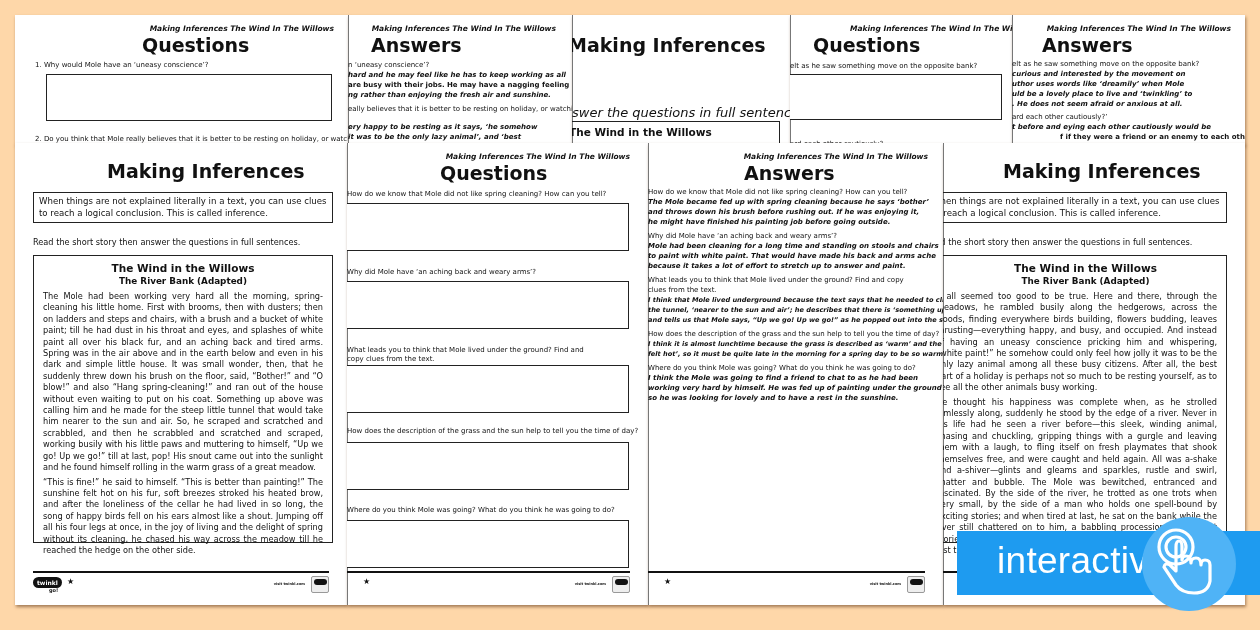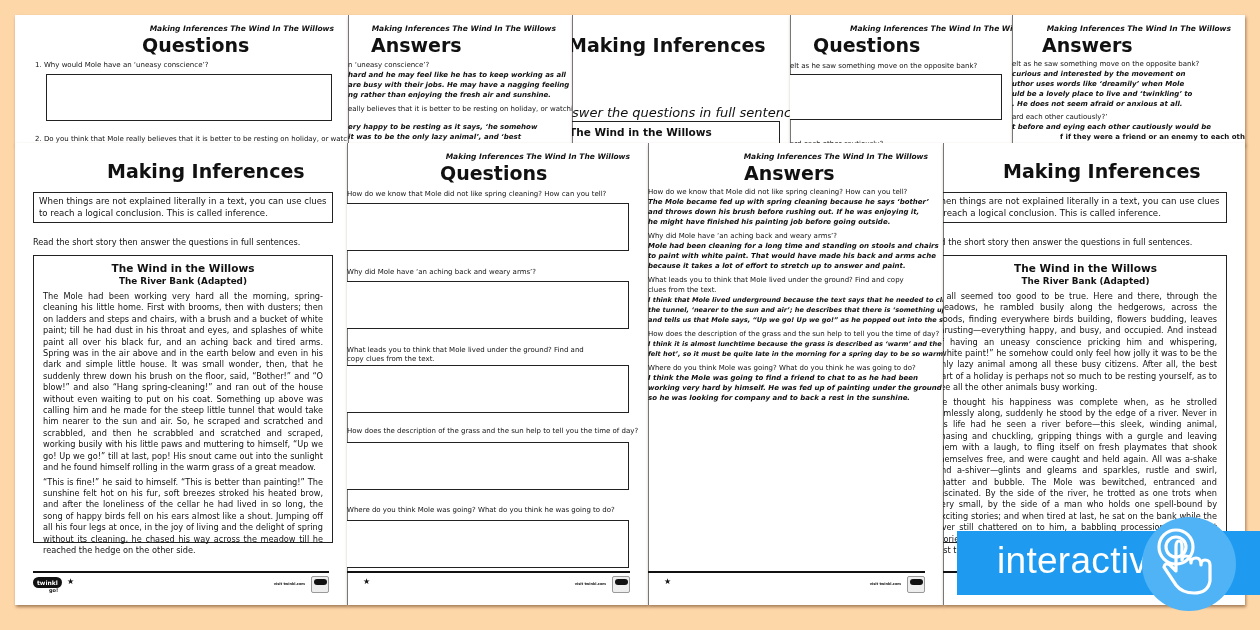--- a/index.html
+++ b/index.html
@@ -42,21 +42,21 @@
   <div class="ans-box" style="left:31px; top:59px; width:286px; height:47px;"></div>
   <div class="q" style="left:20px; top:120px;">2.  Do you think that Mole really believes that it is better to be resting on holiday, or watching</div>
 </div>
 
 <div class="page back" style="left:348px; width:224px;">
   <div class="edge" style="left:0;"></div>
   <div class="hdr" style="right:16px;">Making Inferences The Wind In The Willows</div>
   <div class="ttl" style="left:23px; top:19px;">Answers</div>
   <div class="ansline" style="left:0; top:45px;">n ‘uneasy conscience’?</div>
   <div class="ansline" style="left:0; top:55px; font-weight:bold; font-style:italic;">hard and he may feel like he has to keep working as all</div>
-  <div class="ansline" style="left:0; top:65px; font-weight:bold; font-style:italic;">are busy with their jobs. He may have a nagging feeling</div>
+  <div class="ansline" style="left:0; top:65px; font-weight:bold; ">are busy with their jobs. He may have a nagging feeling</div>
   <div class="ansline" style="left:0; top:75px; font-weight:bold; font-style:italic;">ng rather than enjoying the fresh air and sunshine.</div>
   <div class="ansline" style="left:0; top:89px;">eally believes that it is better to be resting on holiday, or watching</div>
   <div class="ansline" style="left:0; top:107px; font-weight:bold; font-style:italic;">ery happy to be resting as it says, ‘he somehow</div>
   <div class="ansline" style="left:0; top:117px; font-weight:bold; font-style:italic;">it was to be the only lazy animal’, and ‘best</div>
 </div>
 
 <div class="page back" style="left:572px; width:218px;">
   <div class="edge" style="left:0;"></div>
   <div class="ttl" style="left:-4px; top:19px;">Making Inferences</div>
   <div class="read" style="left:0; top:90px; font-size:13px;font-style:italic;">swer the questions in full sentences.</div>
@@ -154,21 +154,21 @@
   <div class="ansline" style="left:0; top:162px; font-weight:bold; font-style:italic; font-size:6.6px;">the tunnel, ‘nearer to the sun and air’; he describes that there is ‘something up above’;</div>
   <div class="ansline" style="left:0; top:172px; font-weight:bold; font-style:italic; font-size:6.6px;">and tells us that Mole says, “Up we go! Up we go!” as he popped out into the sun.</div>
 
   <div class="ansline" style="left:0; top:186px;">How does the description of the grass and the sun help to tell you the time of day?</div>
   <div class="ansline" style="left:0; top:196px; font-weight:bold; font-style:italic; font-size:6.6px;">I think it is almost lunchtime because the grass is described as ‘warm’ and the ‘sunshine</div>
   <div class="ansline" style="left:0; top:206px; font-weight:bold; font-style:italic; font-size:6.6px;">felt hot’, so it must be quite late in the morning for a spring day to be so warm.</div>
 
   <div class="ansline" style="left:0; top:220px;">Where do you think Mole was going? What do you think he was going to do?</div>
   <div class="ansline" style="left:0; top:230px; font-weight:bold; font-style:italic;">I think the Mole was going to find a friend to chat to as he had been</div>
   <div class="ansline" style="left:0; top:240px; font-weight:bold; font-style:italic;">working very hard by himself. He was fed up of painting under the ground</div>
-  <div class="ansline" style="left:0; top:250px; font-weight:bold; font-style:italic;">so he was looking for company and to back a rest in the sunshine.</div>
+  <div class="ansline" style="left:0; top:250px; font-weight:bold; font-style:italic;">so he was looking for lovely and to have a rest in the sunshine.</div>
 
   <div class="foot" style="left:0;">
     <span class="star" style="left:16px;">★</span>
     <span class="site">visit twinkl.com</span>
     <span class="badge-mini"></span>
   </div>
 </div>
 
 <div class="page front" style="left:943px; width:302px;">
   <div class="edge" style="left:0;"></div>

